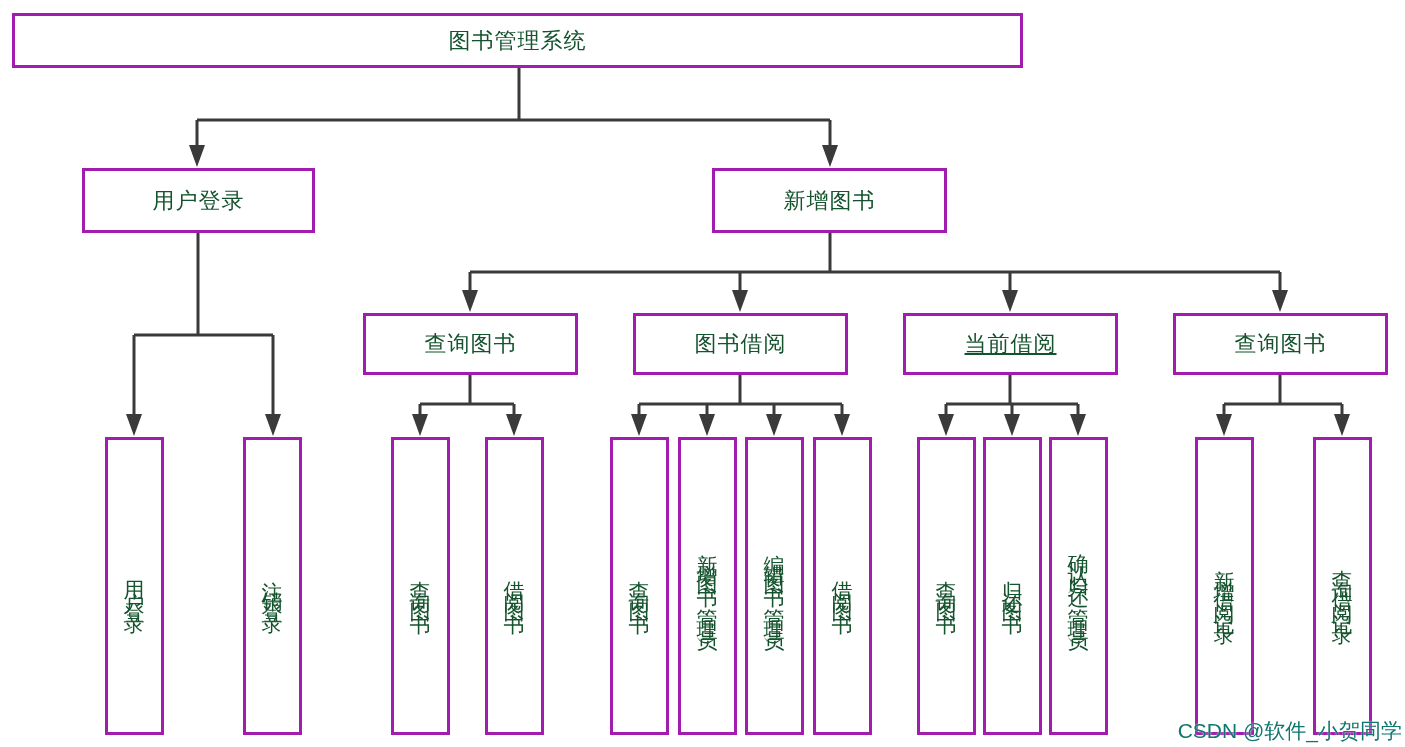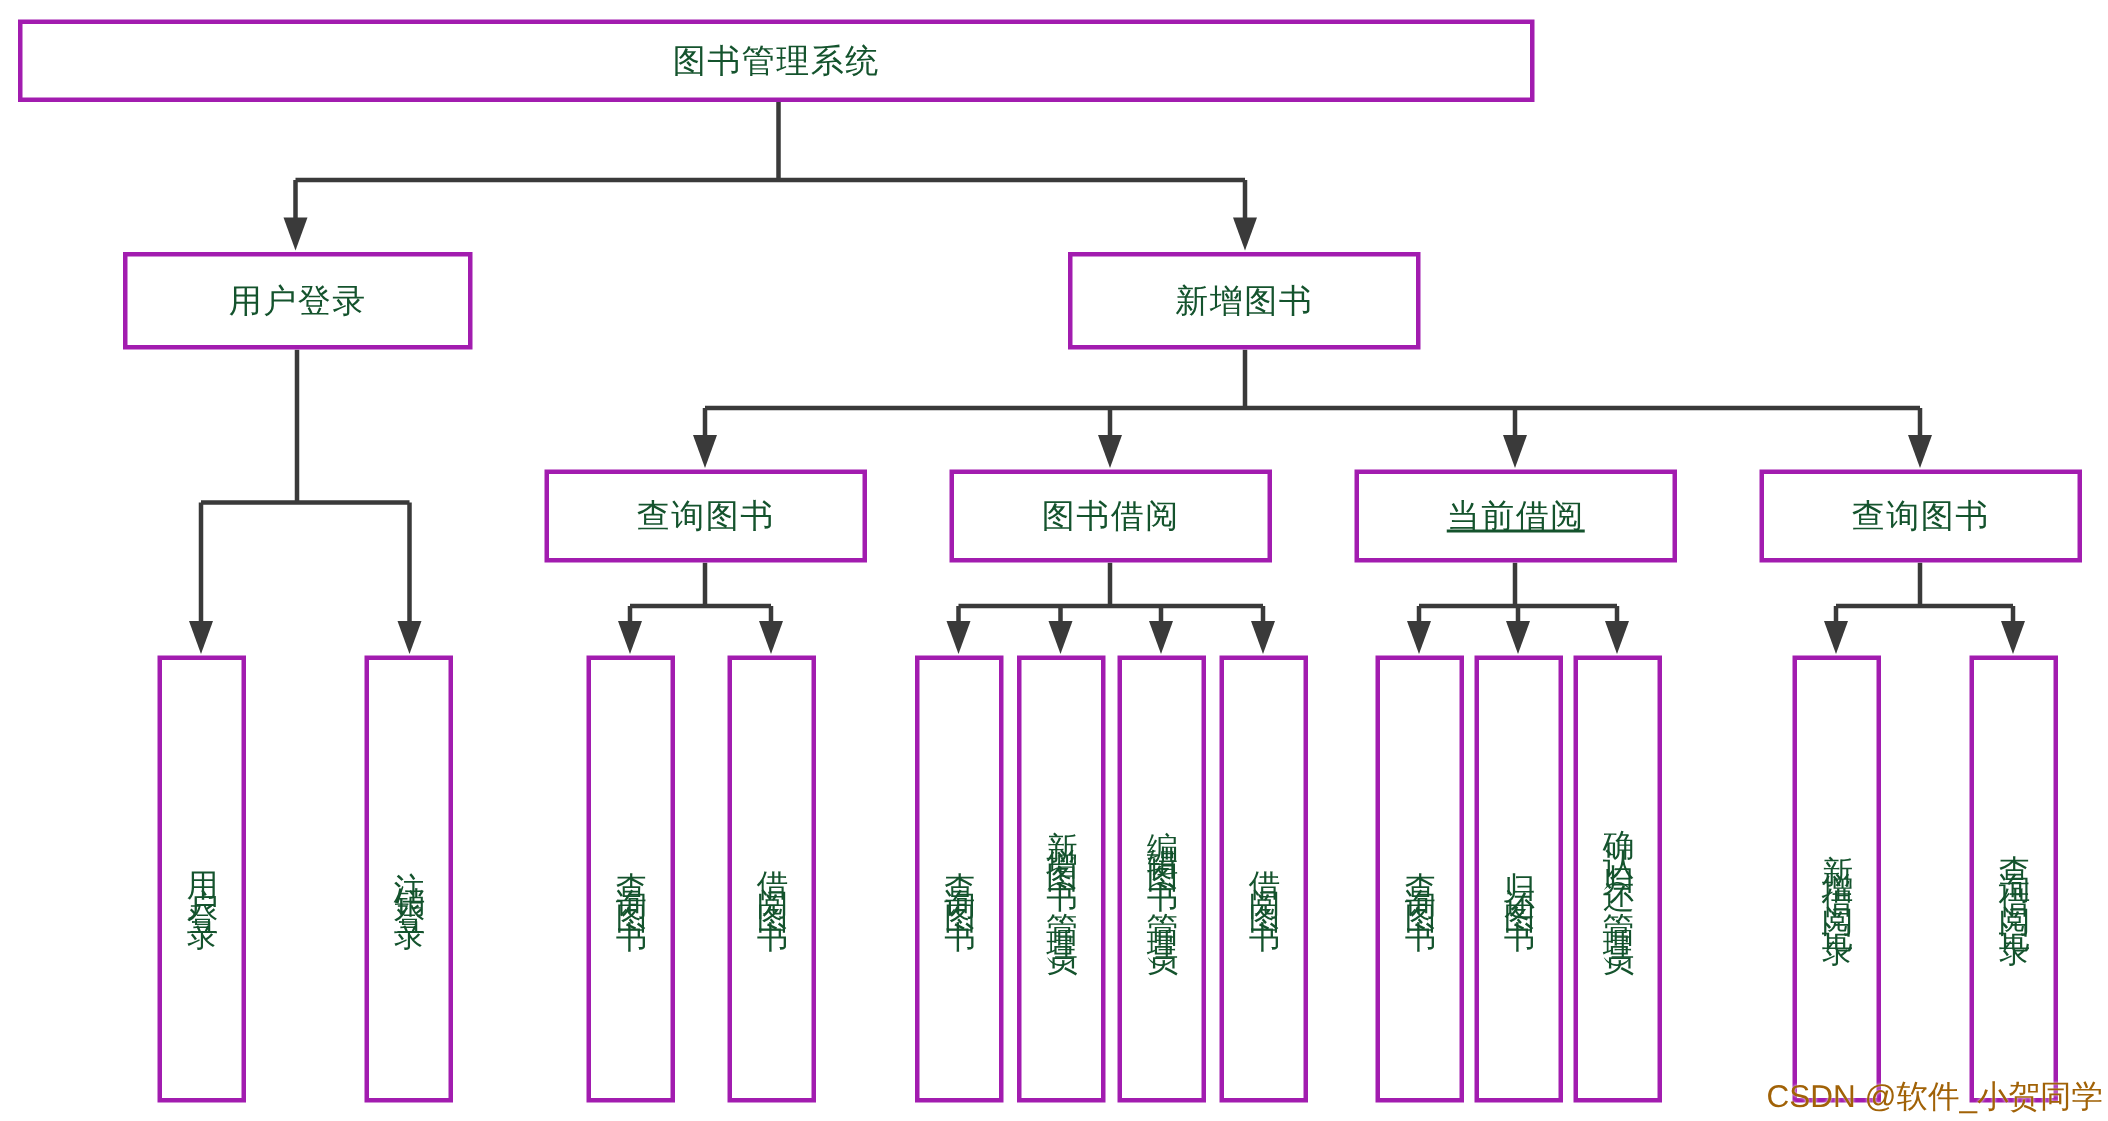--- a/index.html
+++ b/index.html
@@ -50,21 +50,21 @@
     text-orientation: mixed;
     font-size: 21px;
     letter-spacing: 11px;
     line-height: 1;
   }
   .watermark {
     position: absolute;
     top: 717px;
     right: 3px;
     font-size: 21px;
-    color: #a16207;
+    color: #0f766e;
     text-shadow: 0 0 2px #ffffff;
     white-space: nowrap;
   }
 </style>
 </head>
 <body>
 
 <div id="canvas">
 
   <svg id="connectors" width="1405" height="747" viewBox="0 0 1405 747">

